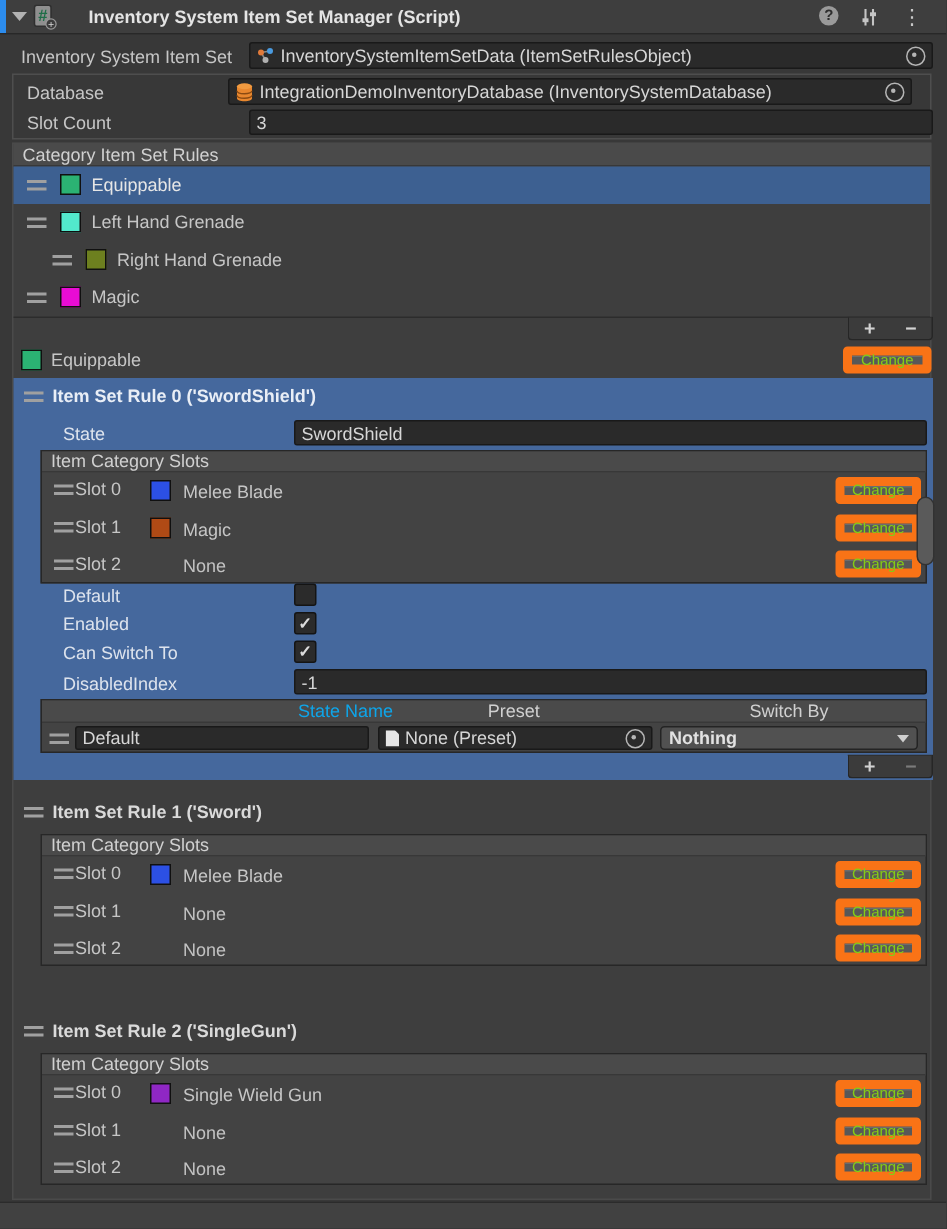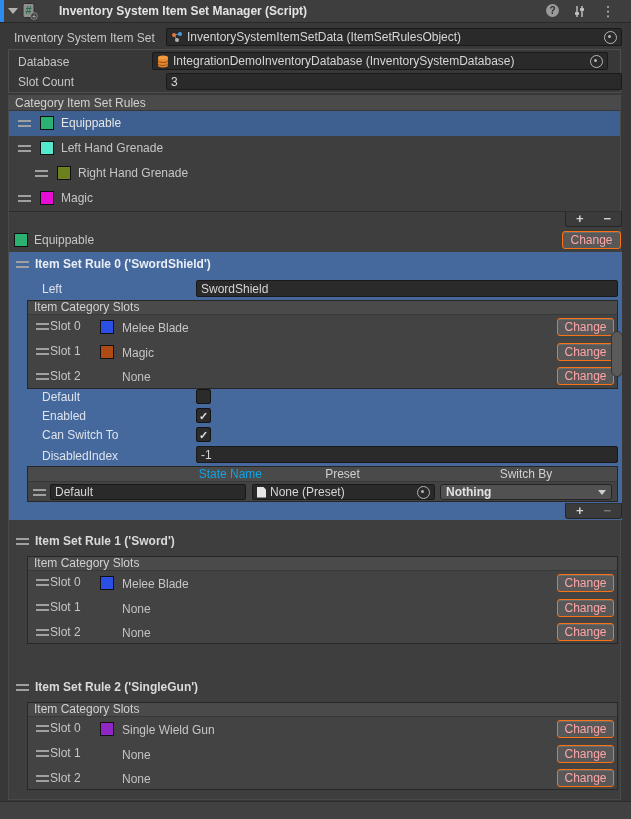--- a/index.html
+++ b/index.html
@@ -30,23 +30,23 @@
   .boxB{left:8px;top:95px;width:613px;height:705px;border:1px solid #4a4a4a;background:#3e3e3e;box-sizing:border-box;}
   .boxhdr{background:#4a4a4a;border-bottom:1px solid #383838;color:#d0d0d0;
           display:flex;align-items:center;padding-left:6px;box-sizing:border-box;}
   .gbox{background:#434343;border:1px solid #272727;box-sizing:border-box;}
   
   .row{box-sizing:border-box;}
   .sel{background:#3d6091;}
   .handle{width:13px;height:7px;border-top:2px solid #a0a0a0;border-bottom:2px solid #a0a0a0;box-sizing:border-box;}
   .swatch{width:14px;height:14px;border:1px solid #101010;box-sizing:border-box;}
   
-  .btn{background:#585858;border:1px solid #f97316;border-radius:3px;color:#fca5a5;
+  .btn{background:#585858;border:6px solid #f97316;border-radius:3px;color:#84cc16;
        display:flex;align-items:center;justify-content:center;box-shadow:inset 0 1px 0 #6c6c6c;
-       box-sizing:border-box;font-size:12px;}
+       box-sizing:border-box;font-size:10px;}
   .footer{background:#3b3b3b;border:1px solid #262626;border-top:1px solid #303030;
           border-radius:0 0 3px 3px;display:flex;box-sizing:border-box;}
   .fbtn{flex:1;text-align:center;color:#d2d2d2;font-size:13px;font-weight:bold;line-height:14px;}
   .fbtn.dim{color:#7b7b7b;}
   
   .panel{background:#45689d;}
   .check{width:15px;height:15px;background:#2b2b2b;border:1px solid #141414;border-radius:2px;
          color:#dcdcdc;font-size:11px;line-height:14px;text-align:center;font-weight:bold;box-sizing:border-box;}
   .ddown{background:#515151;border:1px solid #242424;border-radius:3px;color:#e2e2e2;
          display:flex;align-items:center;padding:0 5px;box-sizing:border-box;}
@@ -154,21 +154,21 @@
   </div>
 
   <span class="abs swatch" style="left: 14px; top: 233px; background-color: rgb(43, 178, 115);"></span>
   <span class="abs t lbl" style="left:34px;top:233px;">Equippable</span>
   <div class="abs btn" style="left:562px;top:231px;width:59px;height:18px;">Change</div>
 
   <div class="abs panel" style="left:9px;top:252px;width:613px;height:268px;"></div>
   <span class="abs handle" style="left:16px;top:261px;"></span>
   <span class="abs t bold" style="left:35px;top:257px;color:#e9eef6;">Item Set Rule 0 ('SwordShield')</span>
 
-  <span class="abs t bluetxt" style="left:42px;top:282px;">Left</span>
+  <span class="abs t bluetxt" style="left:42px;top:282px;">State</span>
   <div class="abs field" style="left:196px;top:280px;width:422px;height:17px;">
     <span class="grow">SwordShield</span>
   </div>
 
   <div class="abs gbox" style="left:27px;top:300px;width:591px;height:89px;"></div>
   <div class="abs boxhdr" style="left:28px;top:301px;width:589px;height:14px;">
     <span class="t">Item Category Slots</span>
   </div>
   <div class="abs" style="left:27px;top:315px;width:591px;height:25px;">
     <span class="abs handle" style="left:9px;top:8px;"></span>

